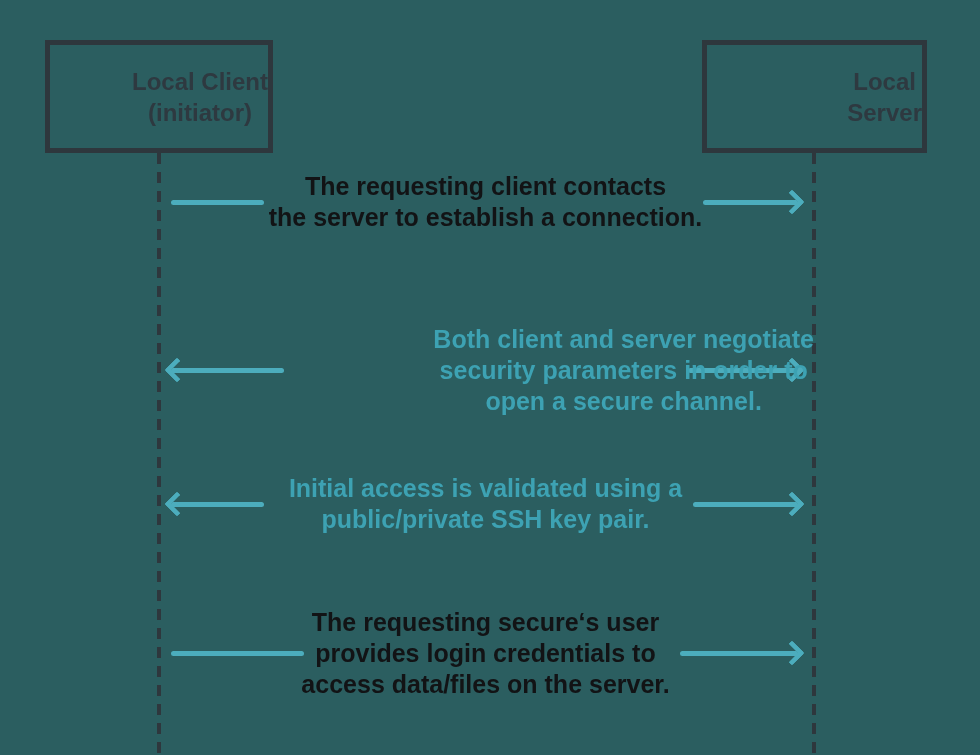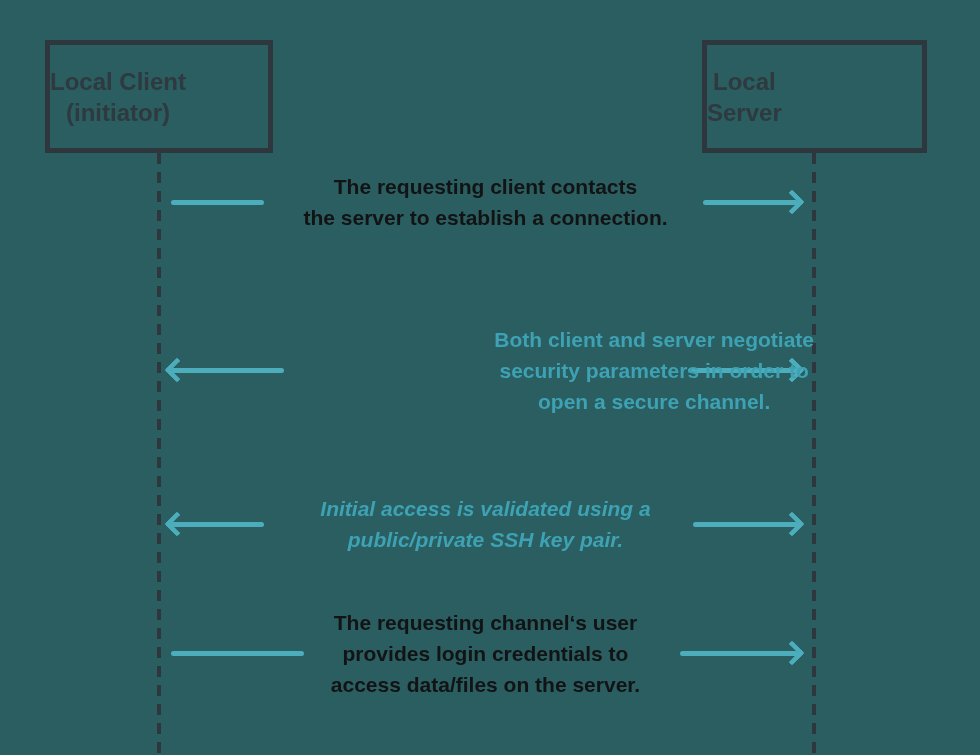--- a/index.html
+++ b/index.html
@@ -21,21 +21,21 @@
   .stage { position: absolute; inset: 0; }
 
   
   .actor-box {
     position: absolute;
     top: 40px;
     height: 113px;
     border: 5px solid var(--line);
     display: flex;
     align-items: center;
-    justify-content: flex-start;
+    justify-content: flex-end;
     text-align: center;
   }
   .actor-box.left  { left: 45px;  width: 228px; }
   .actor-box.right { left: 702px; width: 225px; }
   .actor-label {
     font-weight: 700;
     font-size: 24px;
     line-height: 31px;
     color: var(--box-title);
     white-space: pre-line;
@@ -60,26 +60,26 @@
   .msg-row {
     position: absolute;
     left: 157px;
     width: 657px;
     display: flex;
     align-items: center;
     justify-content: center;
   }
   .msg-row.row-0 { top: 170px; height: 64px; }
   .msg-row.row-1 { top: 323px; height: 95px; justify-content: flex-end; }
-  .msg-row.row-2 { top: 492px; height: 64px; font-style: italic; }
+  .msg-row.row-2 { top: 472px; height: 64px; }
   .msg-row.row-3 { top: 606px; height: 95px; }
 
   .msg-text {
     font-weight: 700;
-    font-size: 21px;
+    font-size: 25px;
     line-height: 31px;
     text-align: center;
     white-space: pre-line;
     position: relative;
     z-index: 2;
   }
   .msg-row.dark .msg-text { color: var(--dark-text); }
   .msg-row.teal .msg-text { color: var(--teal-text); }
 
   
@@ -163,19 +163,19 @@
 
   <div class="msg-row row-2 teal both">
     <span class="arrow arrow-left"></span>
     <div class="msg-text">Initial access is validated using a
 public/private SSH key pair.</div>
     <span class="arrow arrow-right"></span>
   </div>
 
   <div class="msg-row row-3 dark right-only">
     <span class="arrow arrow-left"></span>
-    <div class="msg-text">The requesting channel‘s user
+    <div class="msg-text">The requesting secure‘s user
 provides login credentials to
 access data/files on the server.</div>
     <span class="arrow arrow-right"></span>
   </div>
 
 </div>
 
 </body></html>

